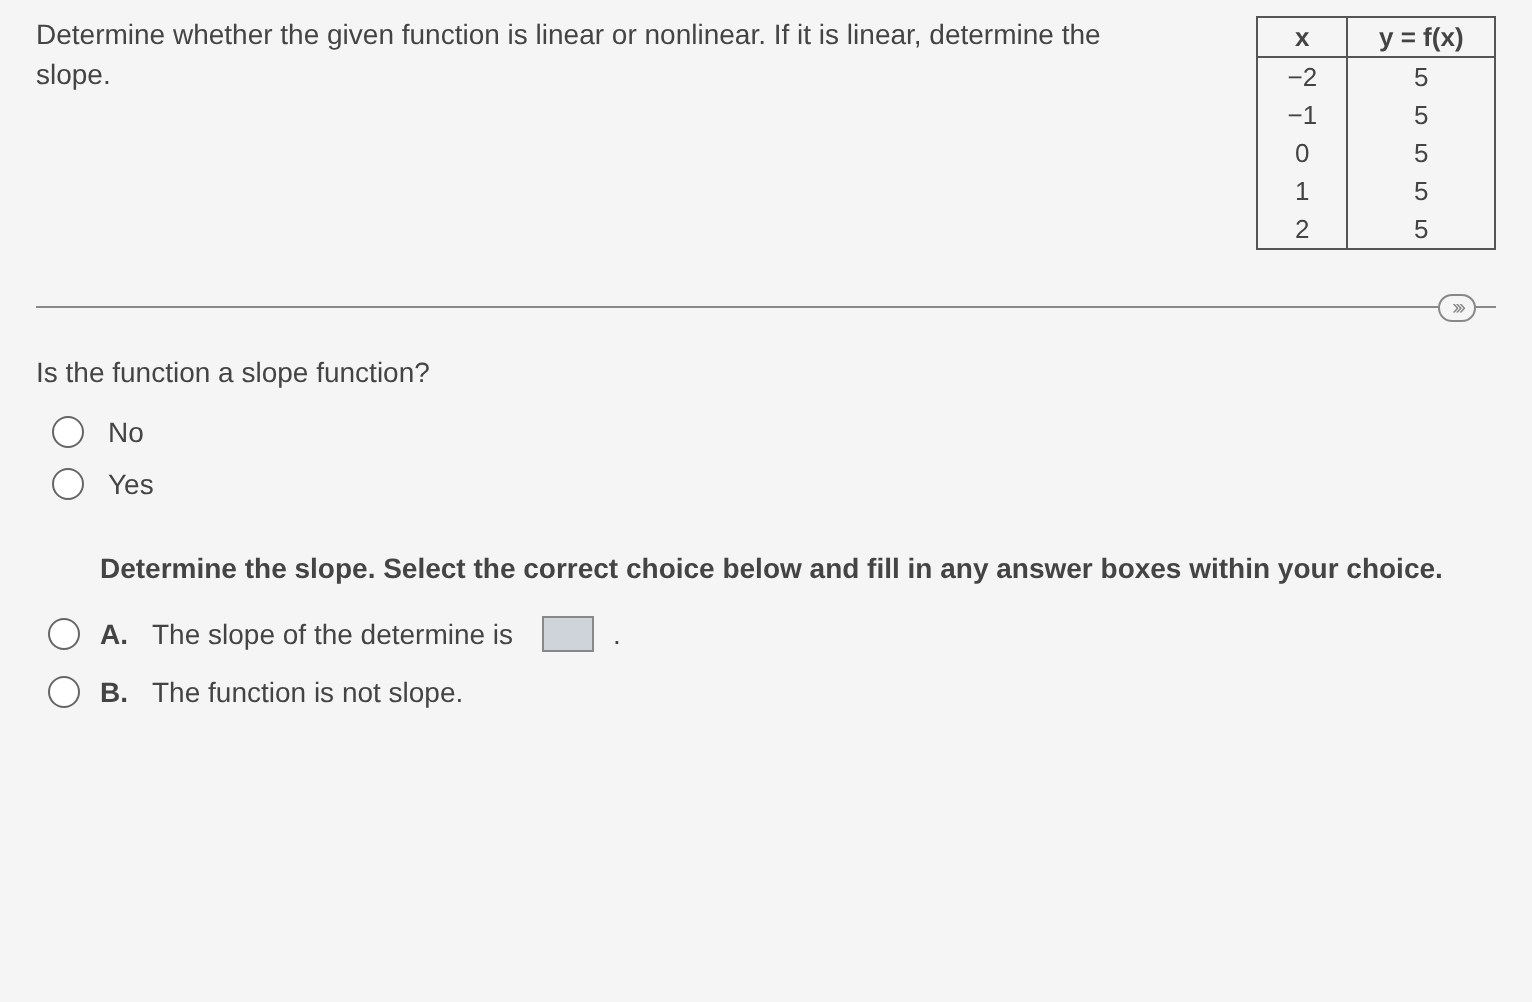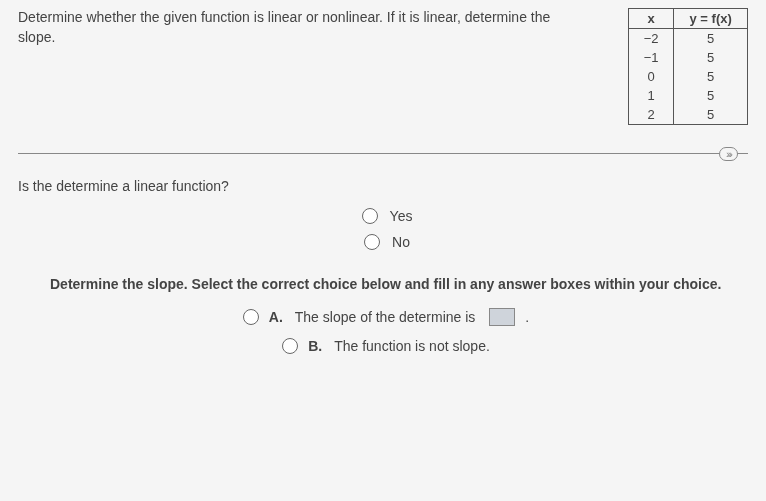--- a/index.html
+++ b/index.html
@@ -1,15 +1,15 @@
 <!DOCTYPE html>
 <html><head>
   <meta charset="utf-8">
   <style>
-    * { box-sizing: border-box; margin: 0; padding: 0; justify-content: center; }
+    * { box-sizing: border-box; margin: 0; padding: 0; }
     body {
       width: 766px;
       height: 501px;
       font-family: Arial, sans-serif;
       font-size: 14px;
       color: #444;
       background: #f5f5f5;
       padding: 8px 18px;
       position: relative;
       filter: blur(0.3px);
@@ -108,29 +108,29 @@
         </tr>
     </tbody>
   </table>
 </div>
 
 <div style="position:relative;">
   <hr class="divider">
   <span class="divider-arrow">›››</span>
 </div>
 
-<div class="question">Is the determine a linear function?</div>
+<div class="question">Is the function a slope function?</div>
 <div class="options">
   <div class="option-row">
     <span class="radio"></span>
-    <span>Yes</span>
+    <span>No</span>
   </div>
   <div class="option-row">
     <span class="radio"></span>
-    <span>No</span>
+    <span>Yes</span>
   </div>
 </div>
 
 <div class="second-prompt">Determine the slope. Select the correct choice below and fill in any answer boxes within your choice.</div>
 
 <div class="choice-row">
   <span class="radio"></span>
   <span class="choice-letter">A.</span>
   <span>The slope of the determine is</span>
   <span class="blank"></span>

